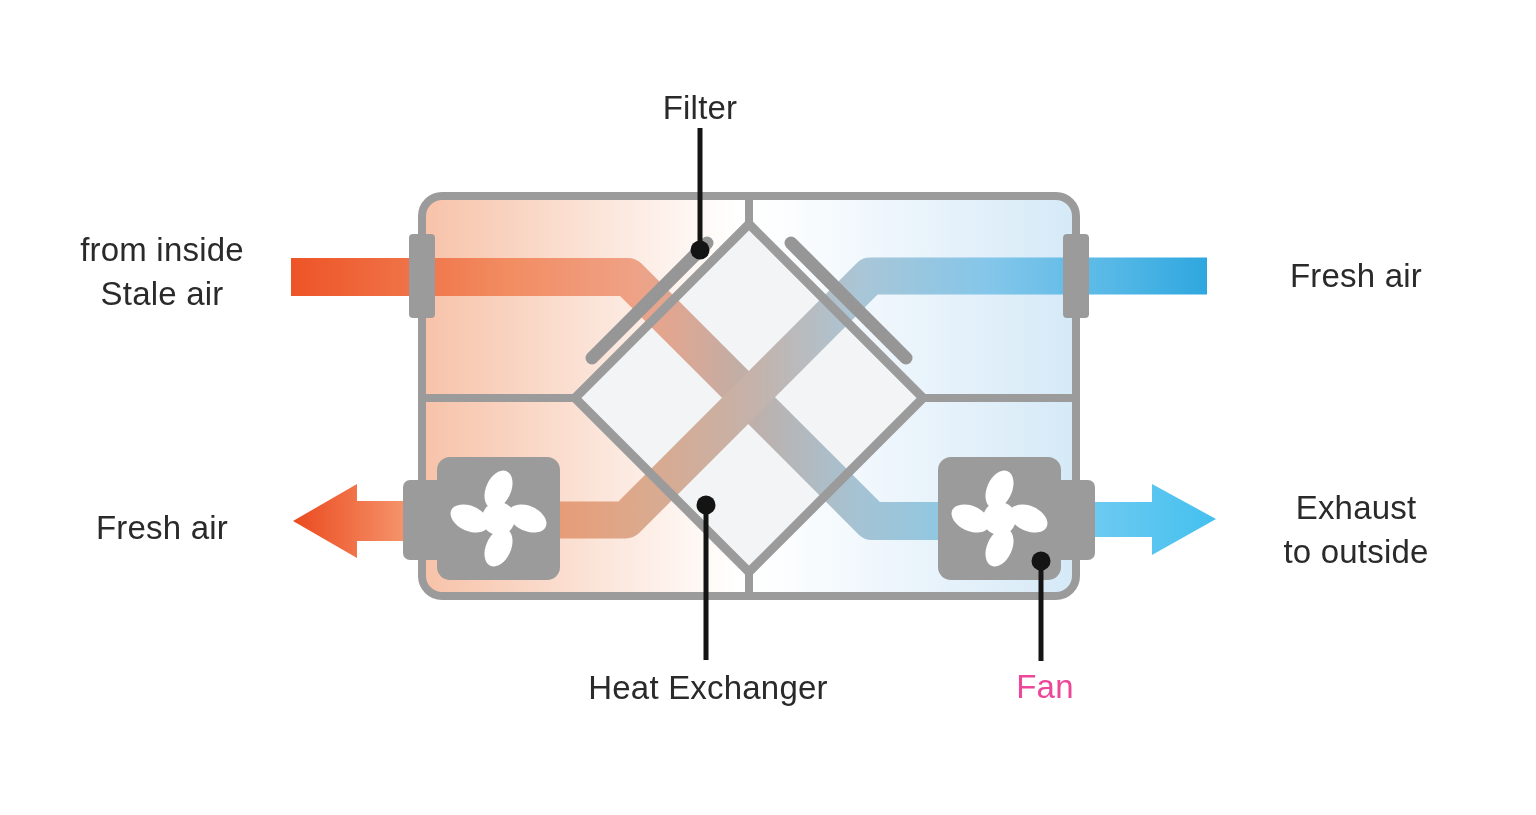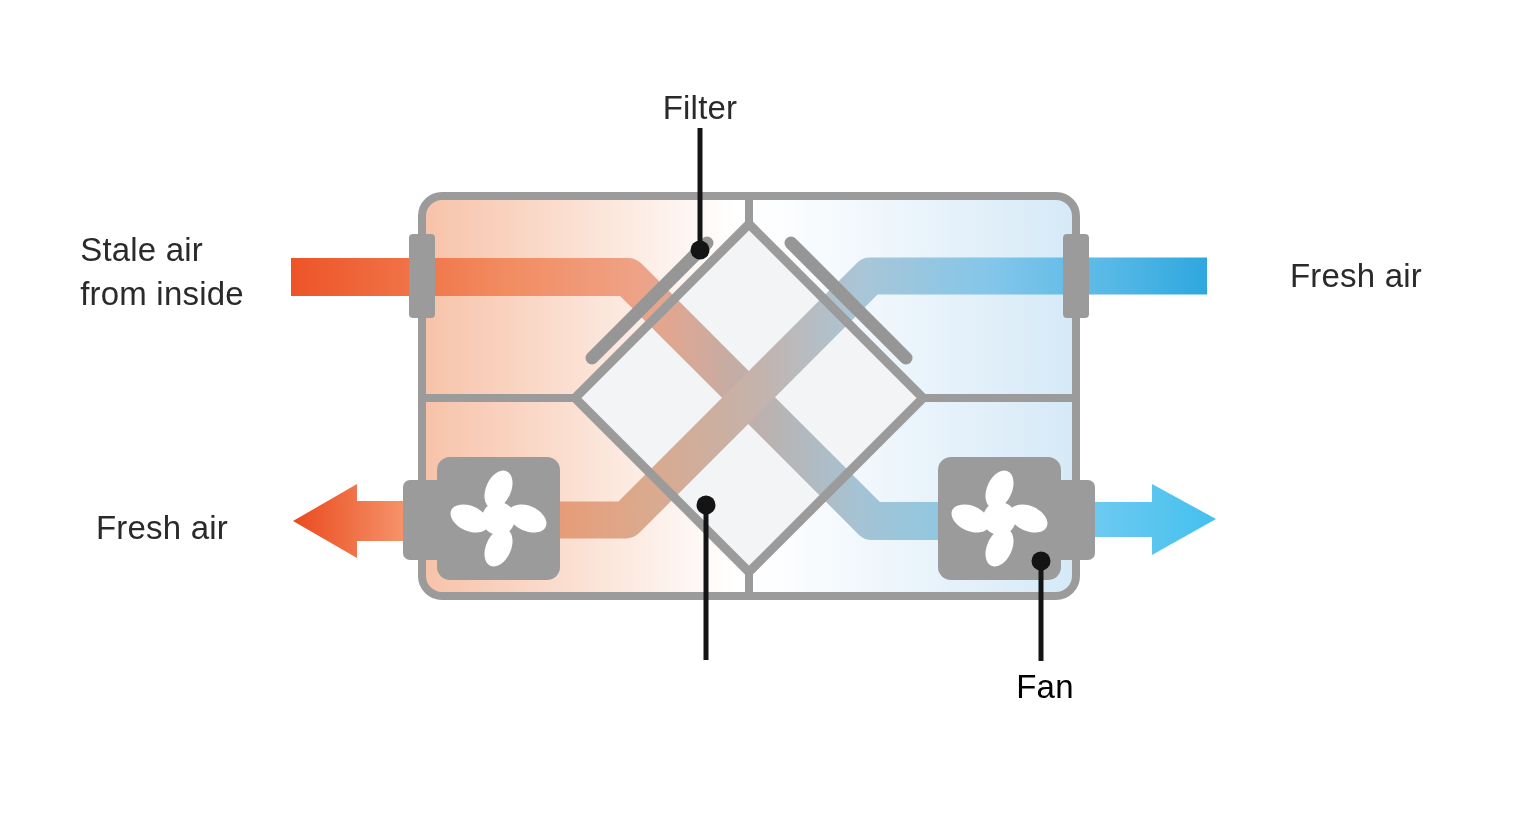--- a/index.html
+++ b/index.html
@@ -7,20 +7,21 @@
     position:relative;
     width:1536px;height:815px;
     background:#ffffff;
     font-family:"Liberation Sans", sans-serif;
     overflow:hidden;
   }
   .canvas svg{position:absolute;left:0;top:0;}
   .lbl{
     position:absolute;
     transform:translate(-50%,-50%);
+    text-align:center;
     color:#2a2a2a;
     font-size:33px;
     line-height:44px;
     white-space:nowrap;
     letter-spacing:0.2px;
   }
   .lbl span{display:block;}
 </style>
 </head>
 <body>
@@ -136,31 +137,36 @@
       <line x1="1041" y1="562" x2="1041" y2="661"></line>
     </g>
     <g fill="#141414">
       <circle cx="700" cy="250" r="9.5"></circle>
       <circle cx="706" cy="505" r="9.5"></circle>
       <circle cx="1041" cy="561" r="9.5"></circle>
     </g>
   </svg>
 
   <div class="lbl" style="left: 162px; top: 272px; color: rgb(42, 42, 42);">
+    <span>from inside</span>
     <span>Stale air</span>
-    <span>from inside</span>
   </div>
 
   <div class="lbl" style="left: 1356px; top: 276px; color: rgb(42, 42, 42);">
     <span>Fresh air</span>
   </div>
 
   <div class="lbl" style="left: 162px; top: 528px; color: rgb(42, 42, 42);">
     <span>Fresh air</span>
   </div>
 
+  <div class="lbl" style="left: 1356px; top: 530px; color: rgb(42, 42, 42);">
+    <span>Exhaust</span>
+    <span>to outside</span>
+  </div>
 
   <div class="lbl" style="left: 700px; top: 108px; color: rgb(42, 42, 42);">Filter</div>
 
+  <div class="lbl" style="left: 708px; top: 688px; color: rgb(42, 42, 42);">Heat Exchanger</div>
 
-  <div class="lbl" style="left: 1045px; top: 687px; color: #000000;">Fan</div>
+  <div class="lbl" style="left: 1045px; top: 687px; color: #ec4899;">Fan</div>
 
 </div>
 
 </body></html>

